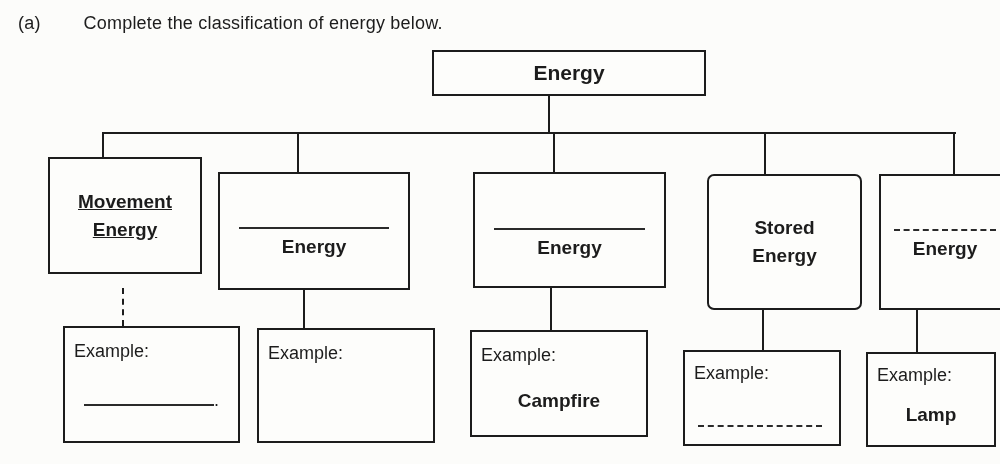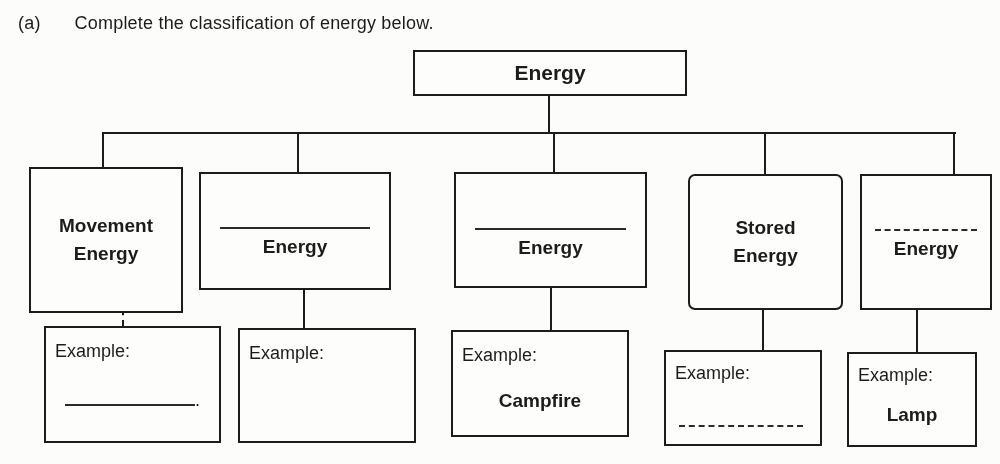--- a/index.html
+++ b/index.html
@@ -8,28 +8,29 @@
     background: #fcfcfa;
     font-family: "Liberation Sans", sans-serif;
     color: #1c1c1c;
     overflow: hidden;
   }
   .page { position: relative; width: 1000px; height: 464px; }
 
   
   .heading { position: absolute; left: 18px; top: 13px; font-size: 18px; letter-spacing: 0.2px; }
   .heading .qlabel { display: inline-block; }
-  .heading .qtext  { display: inline-block; margin-left: 34px; }
+  .heading .qtext  { display: inline-block; margin-left: 43px; }
 
   
   .box {
     position: absolute;
     border: 2px solid #1c1c1c;
     background: #fdfdfb;
     box-sizing: border-box;
+    margin-left: 19px;
   }
   .root-box {
     display: flex; align-items: center; justify-content: center;
     font-weight: bold; font-size: 21px;
   }
   .cat-box {
     display: flex; flex-direction: column;
     align-items: center; justify-content: center;
     font-weight: bold; font-size: 19px; line-height: 1.45;
     text-align: center;
@@ -96,21 +97,21 @@
   <div class="line vline dashed" style="left:122px; top:288px; height:38px;"></div>
   <div class="line vline" style="left:303px; top:290px; height:38px;"></div>
   <div class="line vline" style="left:550px; top:288px; height:42px;"></div>
   <div class="line vline" style="left:762px; top:310px; height:40px;"></div>
   <div class="line vline" style="left:916px; top:310px; height:42px;"></div>
 
   <div class="box root-box" style="left:413px; top:50px; width:274px; height:46px;">
     <span>Energy</span>
   </div>
 
-  <div class="box cat-box c1" style="left:29px; top:167px; width:154px; height:146px;">
+  <div class="box cat-box c1" style="left:29px; top:157px; width:154px; height:117px;text-decoration:underline;">
     <div class="cat-line">Movement</div>
     <div class="cat-line">Energy</div>
   </div>
 
   <div class="box cat-box blank-cat c2" style="left:199px; top:172px; width:192px; height:118px;">
     <div class="blank-line"></div>
     <div class="cat-line">Energy</div>
   </div>
 
   <div class="box cat-box blank-cat c3" style="left:454px; top:172px; width:193px; height:116px;">

